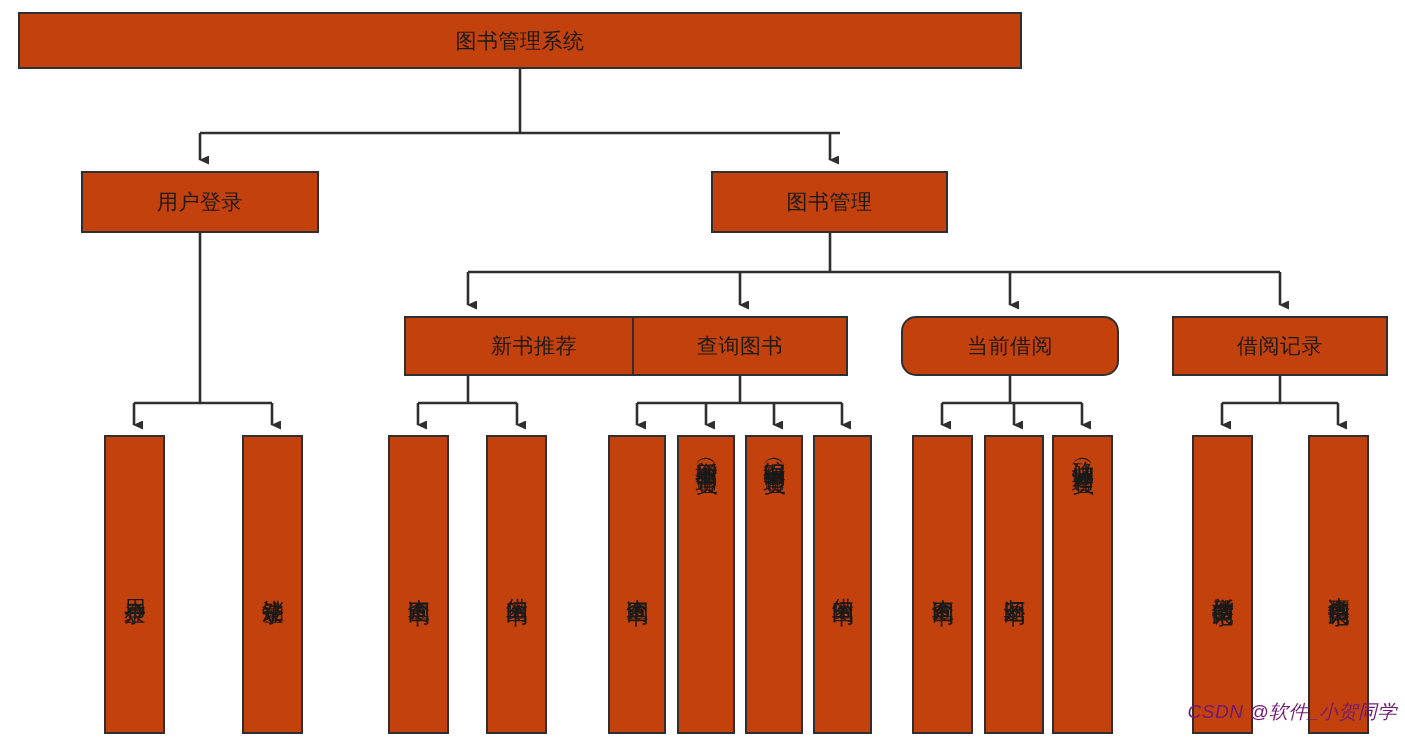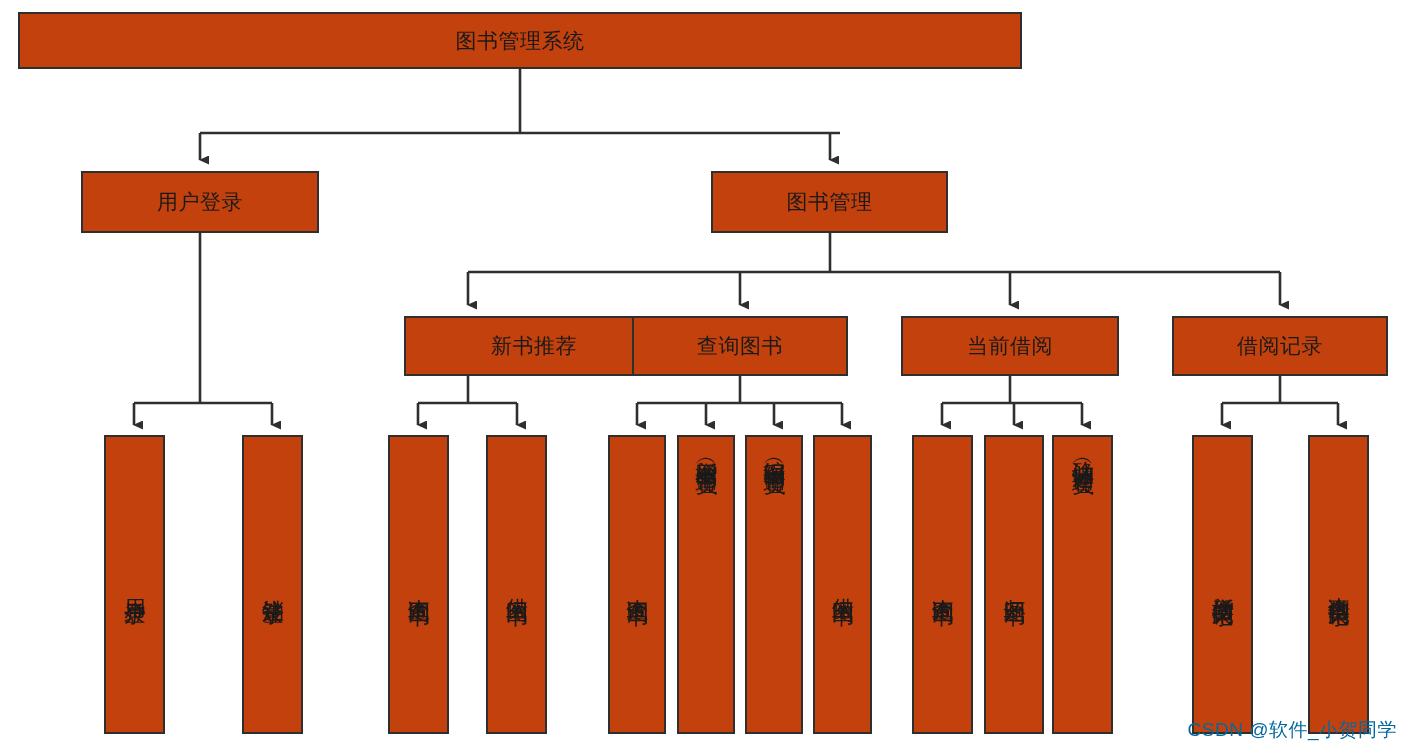--- a/index.html
+++ b/index.html
@@ -59,25 +59,26 @@
   #edge-layer {
     position: absolute;
     left: 0; top: 0;
     width: 1405px;
     height: 747px;
     pointer-events: none;
   }
   #watermark {
     position: absolute;
     right: 8px;
-    bottom: 4px;
+    bottom: 22px;
     font-size: 19px;
-    color: #0369a1;
+    color: #701a75;
     white-space: nowrap;
     letter-spacing: 0.5px;
+    font-style: italic;
   }
 </style>
 </head>
 <body>
 
 <div id="diagram-root">
 
   <svg id="edge-layer" viewBox="0 0 1405 747" width="1405" height="747" xmlns="http://www.w3.org/2000/svg">
     <defs>
       <marker id="arrowhead" markerWidth="9" markerHeight="10" refX="4.5" refY="9" orient="auto" markerUnits="userSpaceOnUse">
@@ -141,21 +142,21 @@
   <div class="node-box" id="node-l2-1" style="left: 711px; top: 171px; width: 237px; height: 62px; padding-left: 30px;">
     <div class="node-label-h">图书管理</div>
   </div>
 
   <div class="node-box" id="node-l3-0" style="left: 360px; top: 316px; width: 260px; height: 60px; margin-left: 44px;">
     <div class="node-label-h">新书推荐</div>
   </div>
   <div class="node-box" id="node-l3-1" style="left: 632px; top: 316px; width: 216px; height: 60px;">
     <div class="node-label-h">查询图书</div>
   </div>
-  <div class="node-box" id="node-l3-2" style="left: 901px; top: 316px; width: 218px; height: 60px;">
+  <div class="node-box" id="node-l3-2" style="left: 901px; top: 316px; width: 218px; height: 60px; border-radius: 15px;">
     <div class="node-label-h">当前借阅</div>
   </div>
   <div class="node-box" id="node-l3-3" style="left: 1172px; top: 316px; width: 216px; height: 60px; text-decoration: underline;">
     <div class="node-label-h">借阅记录</div>
   </div>
 
   <div class="node-box" id="leaf-0" style="left: 104px; top: 435px; width: 61px; height: 299px;">
     <div class="node-label-v">用户登录</div>
   </div>
   <div class="node-box" id="leaf-1" style="left: 242px; top: 435px; width: 61px; height: 299px;">

